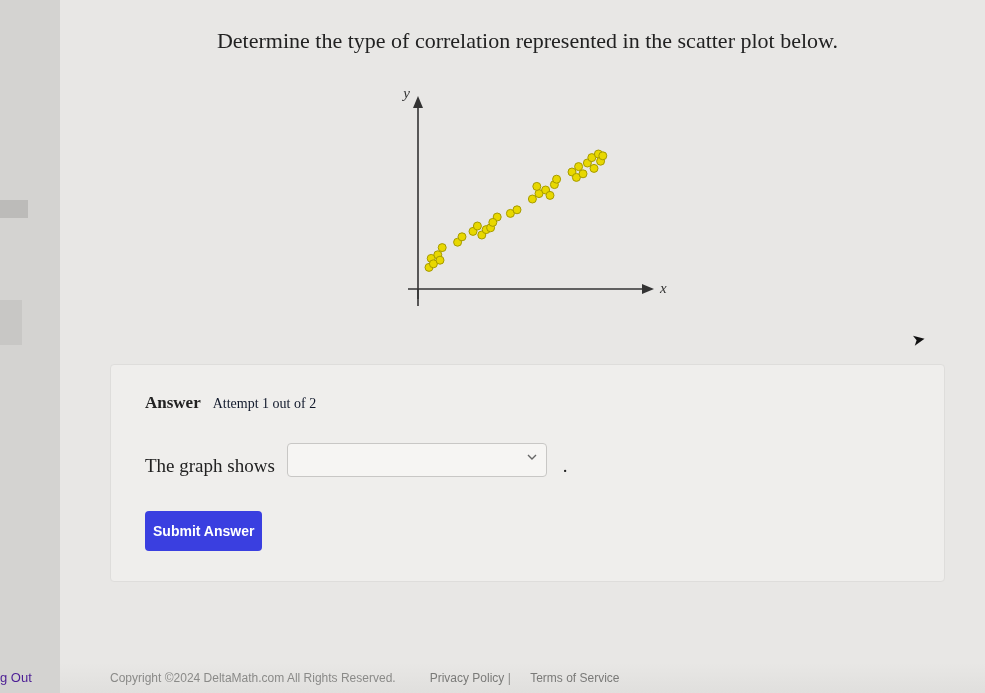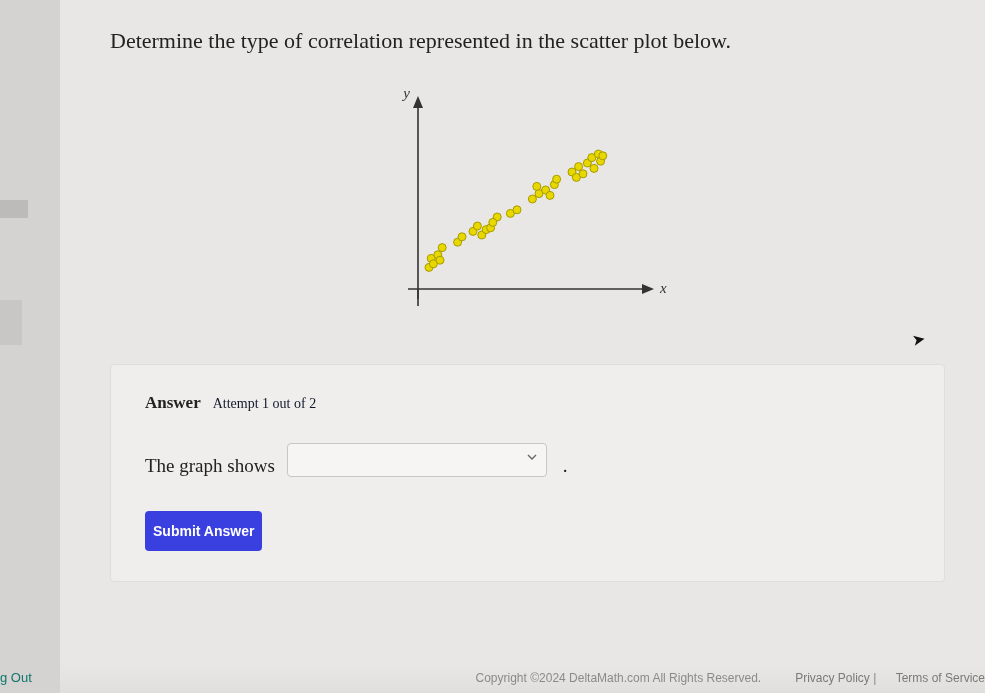--- a/index.html
+++ b/index.html
@@ -3,26 +3,26 @@
 <meta charset="utf-8">
 <style>
   html,body{margin:0;padding:0;width:985px;height:693px;overflow:hidden;
     font-family:Georgia,"Times New Roman",serif;background:#d4d3d1;}
   .page{position:absolute;left:60px;top:0;right:0;bottom:0;background:#e8e7e5;
     padding:28px 40px 0 50px;box-sizing:border-box;}
   .sidebar-fragment{position:absolute;left:0;top:200px;width:28px;height:18px;
     background:#bcbbb9;}
   .sidebar-fragment2{position:absolute;left:0;top:300px;width:22px;height:45px;
     background:#c8c7c5;}
-  .logout{position:absolute;left:0;bottom:8px;font-size:13px;color:#0f766e;
+  .logout{position:absolute;left:0;bottom:8px;font-size:13px;color:#4c1d95;
     font-family:Arial,Helvetica,sans-serif;}
   .cursor{position:absolute;right:60px;top:330px;font-size:16px;color:#111;
     transform:rotate(-10deg);}
 
-  .question{font-size:22px;color:#222;margin:0 0 20px 0;}
+  .question{font-size:22px;color:#222;margin:0 0 20px 0;text-align:center;}
   .plot-wrap{display:flex;justify-content:center;margin:30px 0 40px 0;}
   .plot{position:relative;width:300px;height:240px;}
   .axis{stroke:#333;stroke-width:1.6;fill:none;}
   .arrow{fill:#333;}
   .axis-label{font-family:"Times New Roman",serif;font-style:italic;font-size:15px;
     fill:#333;}
   .dot{fill:#e8d800;stroke:#a69b00;stroke-width:1;}
 
   .answer-box{background:#efeeec;border:1px solid #dedddb;border-radius:4px;
     padding:28px 34px 30px 34px;margin:0 0 40px 0;
@@ -40,21 +40,21 @@
     width:10px;height:10px;}
   .select-shell .chev svg{width:10px;height:10px;display:block;}
   .period{font-size:19px;color:#222;margin-left:4px;}
   .submit-btn{margin-top:34px;background:#3a3fe0;color:#fff;border:none;
     border-radius:4px;padding:12px 8px;font-size:14px;font-weight:bold;
     font-family:Arial,Helvetica,sans-serif;cursor:pointer;}
 
   .footer{position:absolute;left:60px;right:0;bottom:0;height:30px;
     font-family:Arial,Helvetica,sans-serif;font-size:12px;color:#8a8a88;
     display:flex;align-items:center;gap:18px;padding-left:50px;
-    background:linear-gradient(#e8e7e5,#e0dfdd);justify-content:flex-end;}
+    background:linear-gradient(#e8e7e5,#e0dfdd);}
   .footer a{color:#7a7a78;text-decoration:none;padding-left:16px;}
 </style>
 </head>
 <body>
 
 <div class="sidebar-fragment"></div>
 <div class="sidebar-fragment2"></div>
 <div class="logout">g Out</div>
 
 <div class="page">

